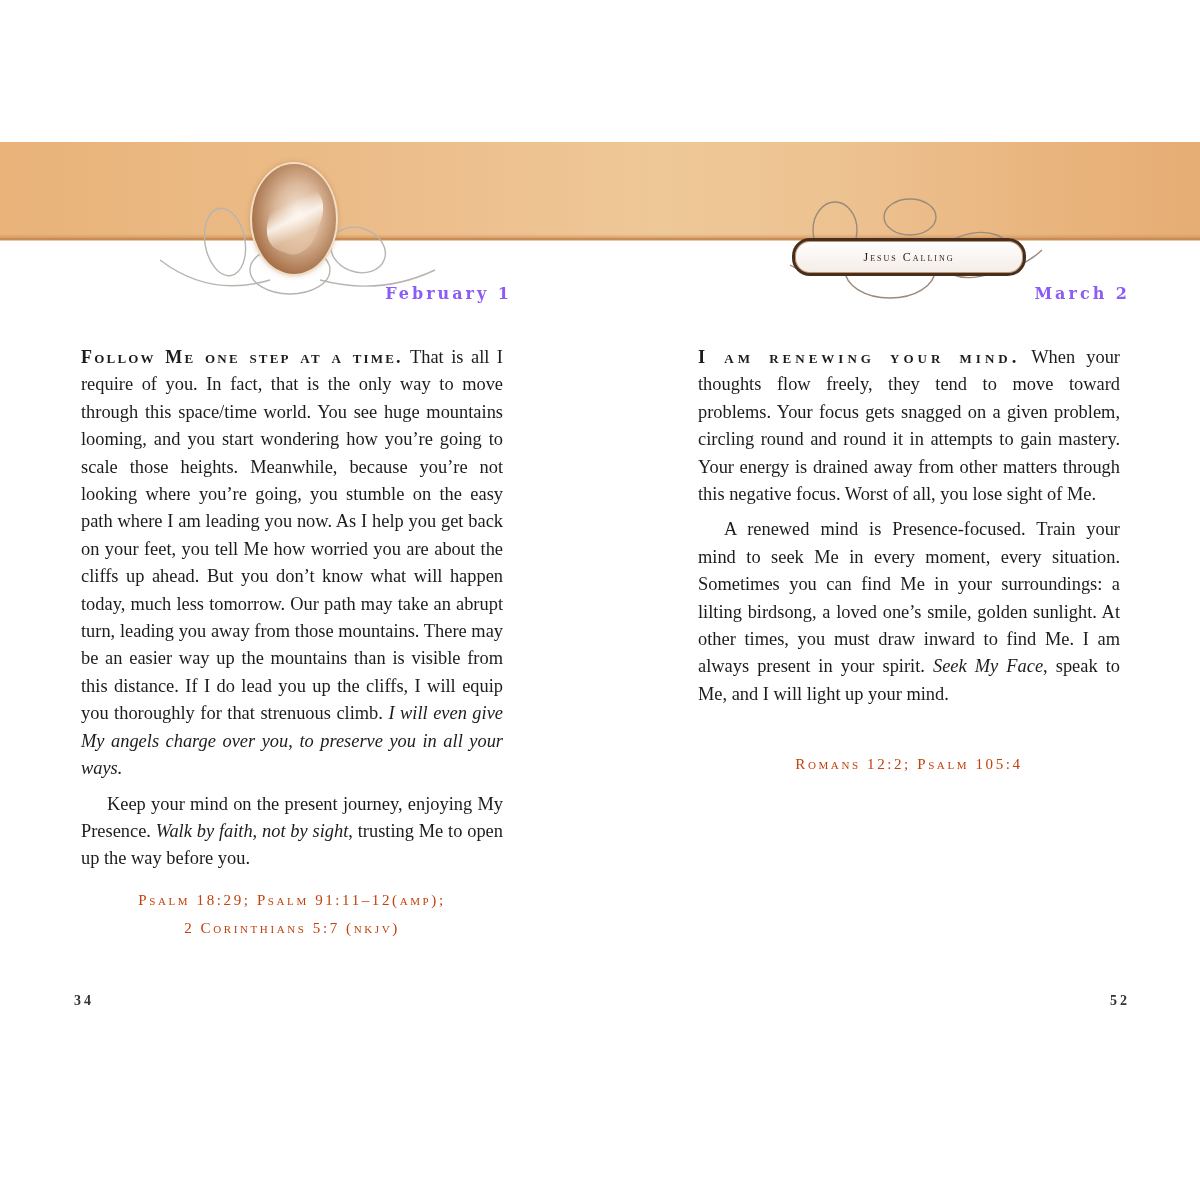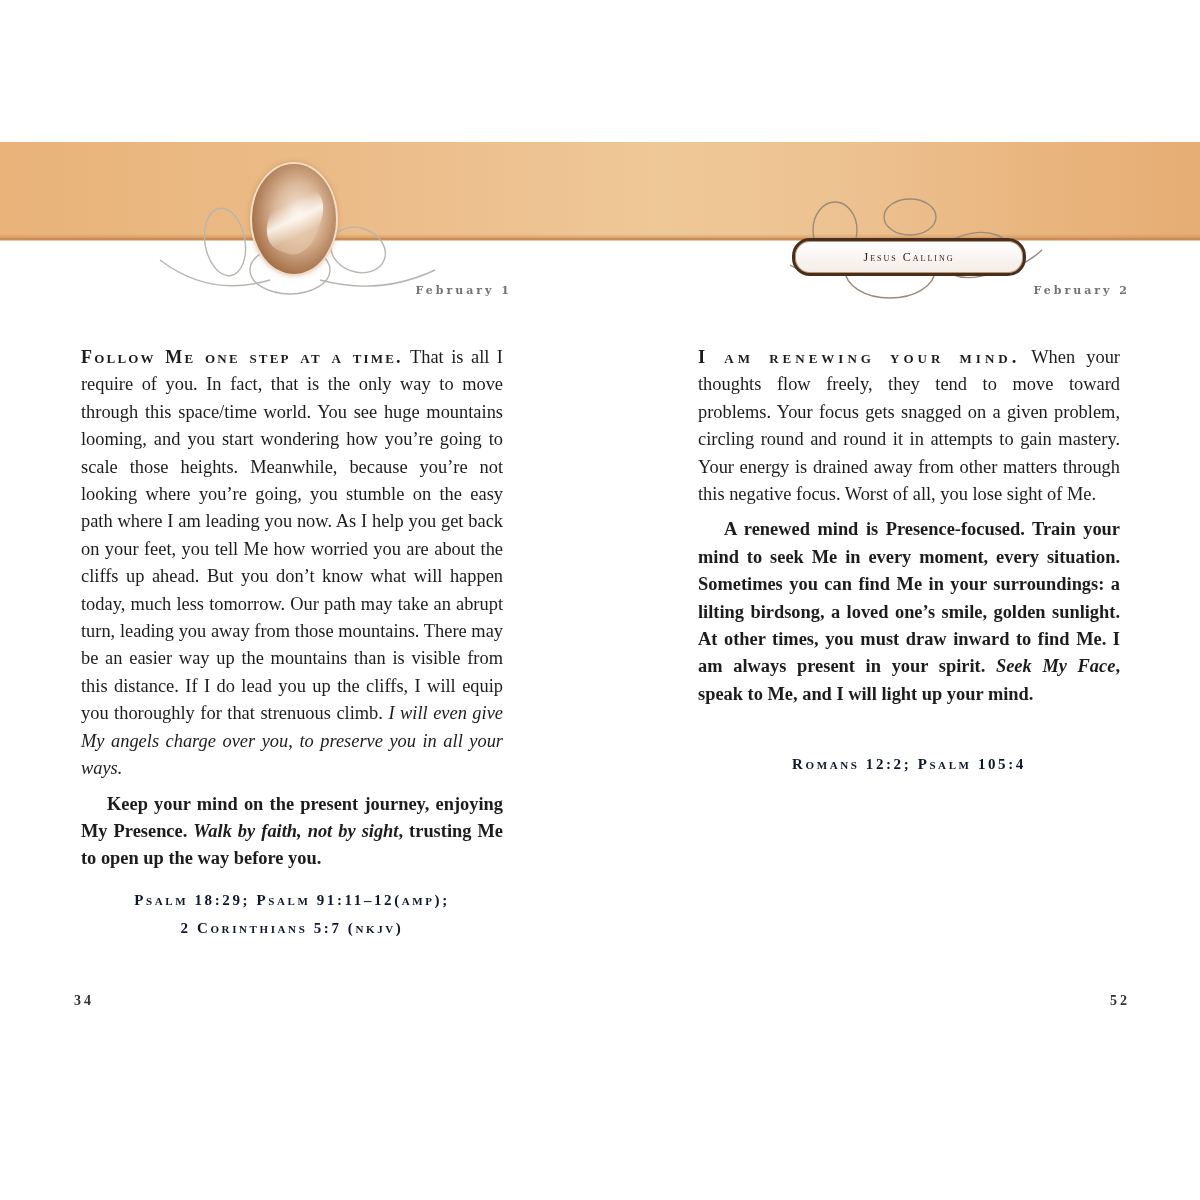--- a/index.html
+++ b/index.html
@@ -32,22 +32,22 @@
   }
   .medallion::before {
     content: ""; position: absolute; left: 18px; top: 20px; width: 50px; height: 70px;
     background: linear-gradient(135deg, rgba(255,255,255,0) 30%, rgba(255,250,245,0.85) 50%, rgba(230,200,170,0.6) 70%);
     transform: rotate(20deg); border-radius: 40%;
   }
   .swirls { position: absolute; pointer-events: none; }
 
   .date {
     position: absolute; top: 284px;
-    font-family: "DejaVu Serif", serif; font-size: 11px; letter-spacing: 3px;
-    color: #737373; font-weight: bold;
+    font-family: "DejaVu Serif", serif; font-size: 16px; letter-spacing: 3px;
+    color: #8b5cf6; font-weight: bold;
   }
   .left .date { right: 88px; }
   .right .date { right: 70px; }
 
   .title-plaque {
     position: absolute; left: 192px; top: 238px; width: 228px; height: 32px;
     border: 3px solid #4a2e1c; border-radius: 18px;
     background: linear-gradient(180deg, #ffffff 0%, #f4ece6 100%);
     box-shadow: 0 0 0 1px #b9977b inset;
     display: flex; align-items: center; justify-content: center;
@@ -56,34 +56,34 @@
   }
 
   .body {
     position: absolute; top: 336px;
     font-size: 18.4px; line-height: 27.4px; text-align: justify;
     color: #1c1c1c;
   }
   .left .body { left: 73px; width: 438px; }
   .right .body { left: 90px; width: 438px; }
   .body p { margin: 8px; }
-  .body p.indent { text-indent: 26px; font-weight: bold; }
+  .body p.indent { text-indent: 26px; }
   .lead-sc {
     font-variant: small-caps; letter-spacing: 2.2px; font-weight: bold;
     font-size: 18px;
   }
   .lead-it {
     font-variant: small-caps; letter-spacing: 4px; font-weight: bold;
   }
   em { font-style: italic; }
 
   .refs {
     position: absolute; text-align: center;
     font-variant: small-caps; letter-spacing: 2.6px; font-size: 15px; line-height: 28px;
-    font-weight: bold; color: #0f172a;
+    font-weight: normal; color: #c2410c;
   }
   .left .refs { left: 73px; width: 438px; top: 886px; }
   .right .refs { left: 90px; width: 438px; top: 750px; }
 
   .pagenum {
     position: absolute; top: 993px; font-size: 14px; letter-spacing: 3px; color: #333;
     font-weight: bold;
   }
   .left .pagenum { left: 74px; }
   .right .pagenum { right: 70px; }
@@ -130,21 +130,21 @@
       <ellipse cx="55" cy="35" rx="22" ry="28"></ellipse>
       <ellipse cx="130" cy="22" rx="26" ry="18"></ellipse>
       <ellipse cx="110" cy="75" rx="45" ry="28"></ellipse>
       <ellipse cx="195" cy="60" rx="36" ry="22" transform="rotate(-10 195 60)"></ellipse>
       <path d="M10 70 Q40 88 70 70"></path>
       <path d="M200 80 Q240 76 262 55"></path>
     </g>
   </svg>
   <div class="title-plaque">Jesus Calling</div>
 
-  <div class="date">February 2</div>
+  <div class="date">March 2</div>
 
   <div class="body">
     <p>
       <span class="lead-it">I am renewing your mind.</span><span> When your thoughts flow freely, they tend to move toward problems. Your focus gets snagged on a given problem, circling round and round it in attempts to gain mastery. Your energy is drained away from other matters through this negative focus. Worst of all, you lose sight of Me.</span>
     </p>
     <p class="indent">
       <span>A renewed mind is Presence-focused. Train your mind to seek Me in every moment, every situation. Sometimes you can find Me in your surroundings: a lilting birdsong, a loved one’s smile, golden sunlight. At other times, you must draw inward to find Me. I am always present in your spirit. </span><em>Seek My Face</em><span>, speak to Me, and I will light up your mind.</span>
     </p>
   </div>
 

